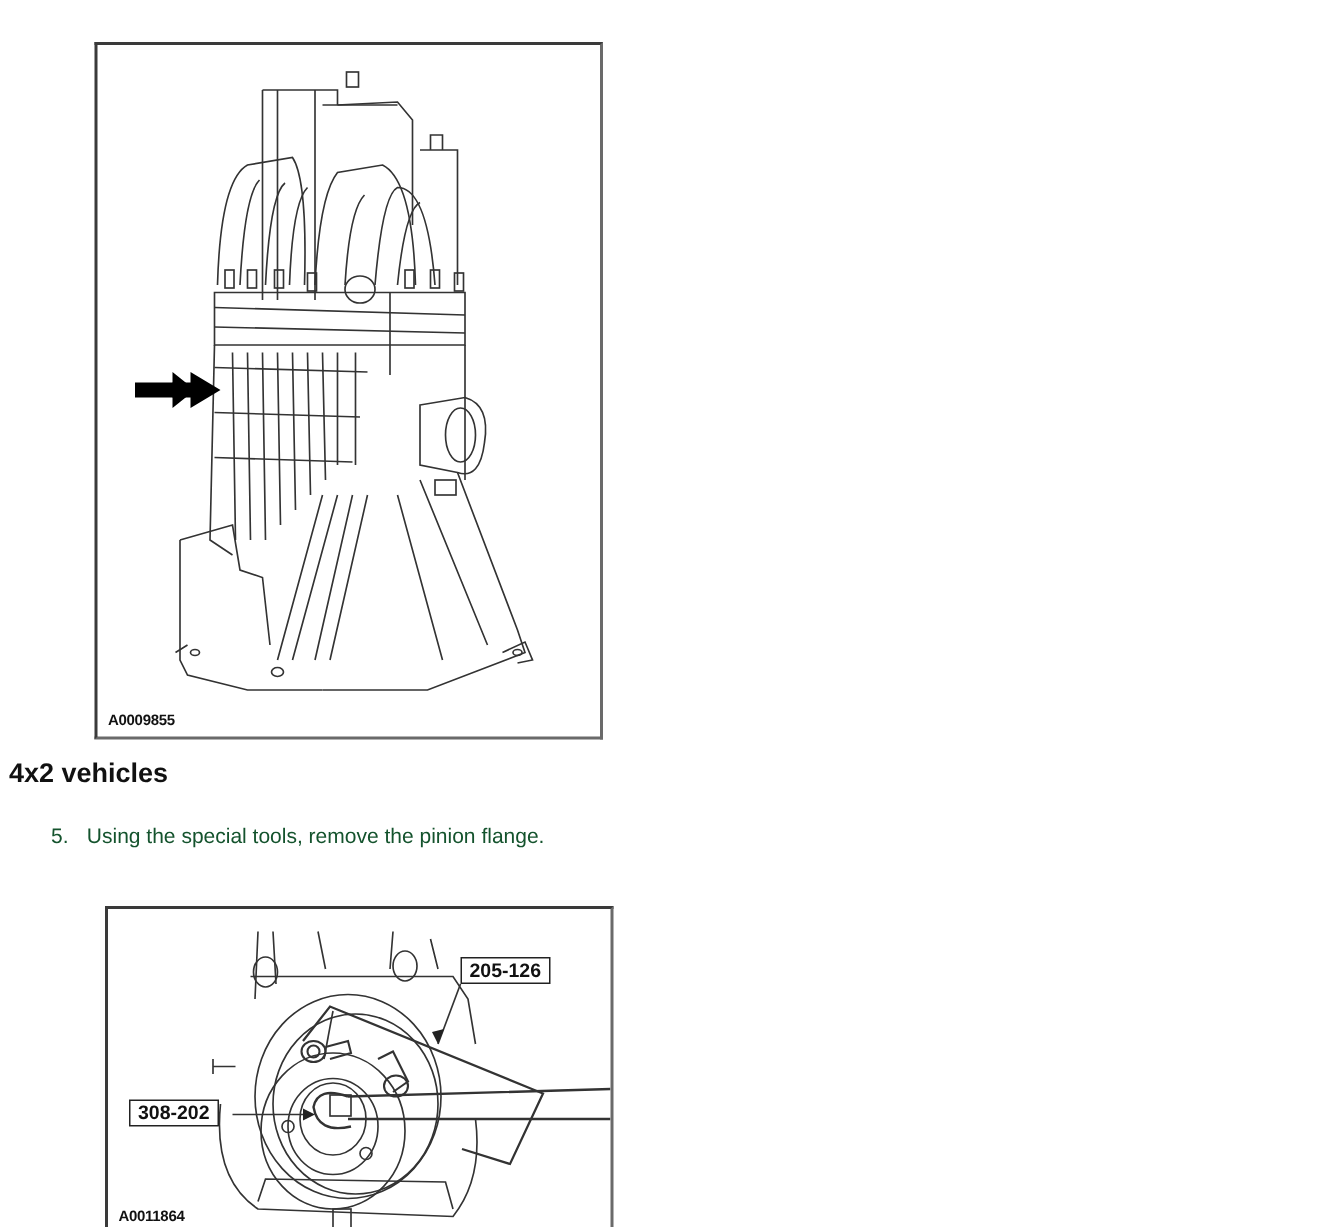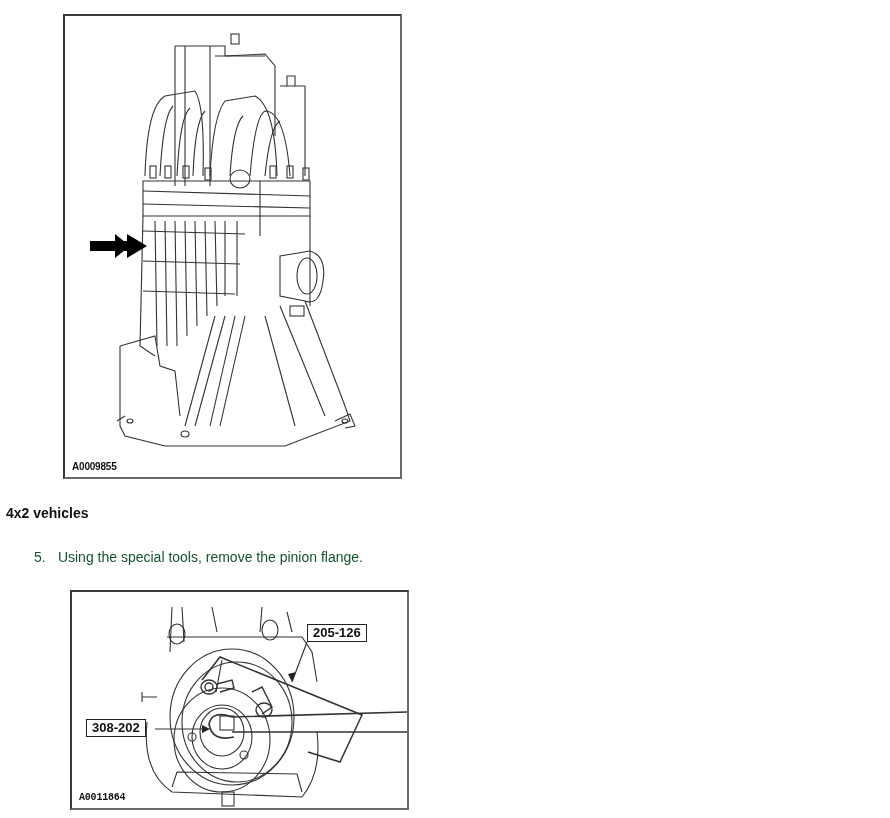--- a/index.html
+++ b/index.html
@@ -1,25 +1,25 @@
 <!DOCTYPE html>
 <html><head>
 <meta charset="utf-8">
 <style>
   html, body { margin: 0; padding: 0; background: #ffffff; }
   body { width: 890px; height: 818px; position: relative; overflow: hidden;
          font-family: "Liberation Sans", sans-serif; color: #1a1a1a; }
-  .figure { position: absolute; border: 2px solid #3a3a3a; border-right-color:#6a6a6a; border-bottom-color:#6a6a6a; background: #fff; box-sizing: border-box; }
+  .figure { position: absolute; border: 2px solid #3a3a3a; border-right-color:#6a6a6a; border-bottom-color:#6a6a6a; background: #fff; box-sizing: border-box; margin-top: 14px; }
   .fig1 { left: 63px; top: 14px; width: 339px; height: 465px; }
   .fig2 { left: 70px; top: 590px; width: 339px; height: 220px; text-align: right; }
   .fig svg { position: absolute; left: 0; top: 0; }
   .fig-id { position: absolute; left: 7px; font-size: 10px; font-weight: bold; letter-spacing: -0.2px; color: #111; }
   .fig1 .fig-id { bottom: 5px; }
-  .fig2 .fig-id { bottom: 5px; font-family: Liberation Mono, monospace; }
-  .heading { position: absolute; left: 6px; top: 505px; font-size: 14px; font-weight: bold; color: #111; }
+  .fig2 .fig-id { bottom: 5px; }
+  .heading { position: absolute; left: 6px; top: 505px; font-size: 18px; font-weight: bold; color: #111; }
   .step { position: absolute; left: 34px; top: 549px; font-size: 14px; color: #14532d; }
   .step .num { display: inline-block; width: 20px; }
   .callout { position: absolute; border: 1.5px solid #222; background: #fff; font-size: 13px; font-weight: bold; padding: 0 5px; line-height: 16px; color: #111; }
   .c1 { left: 235px; top: 32px; }
   .c2 { left: 14px; top: 127px; }
 </style>
 </head>
 <body>
 
 <div class="figure fig1 fig">

